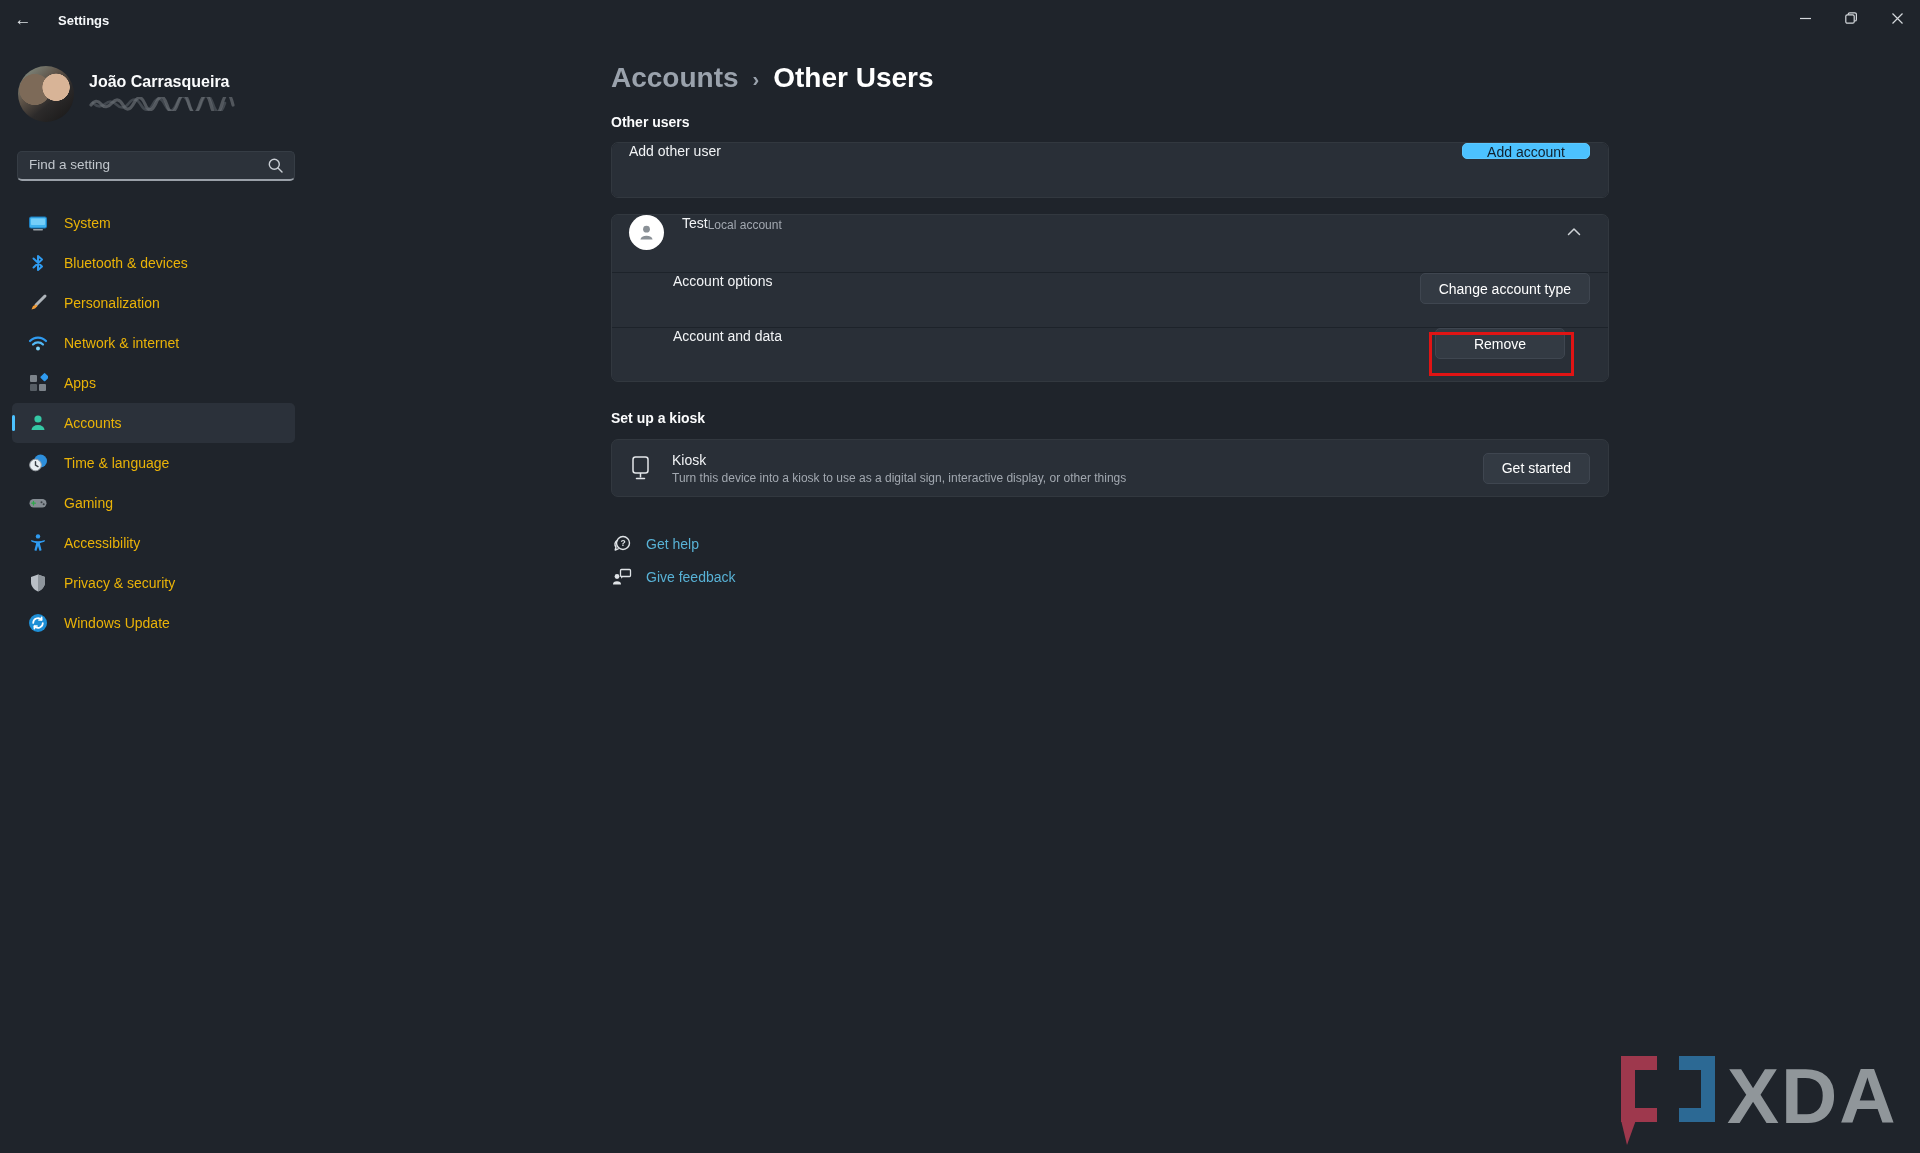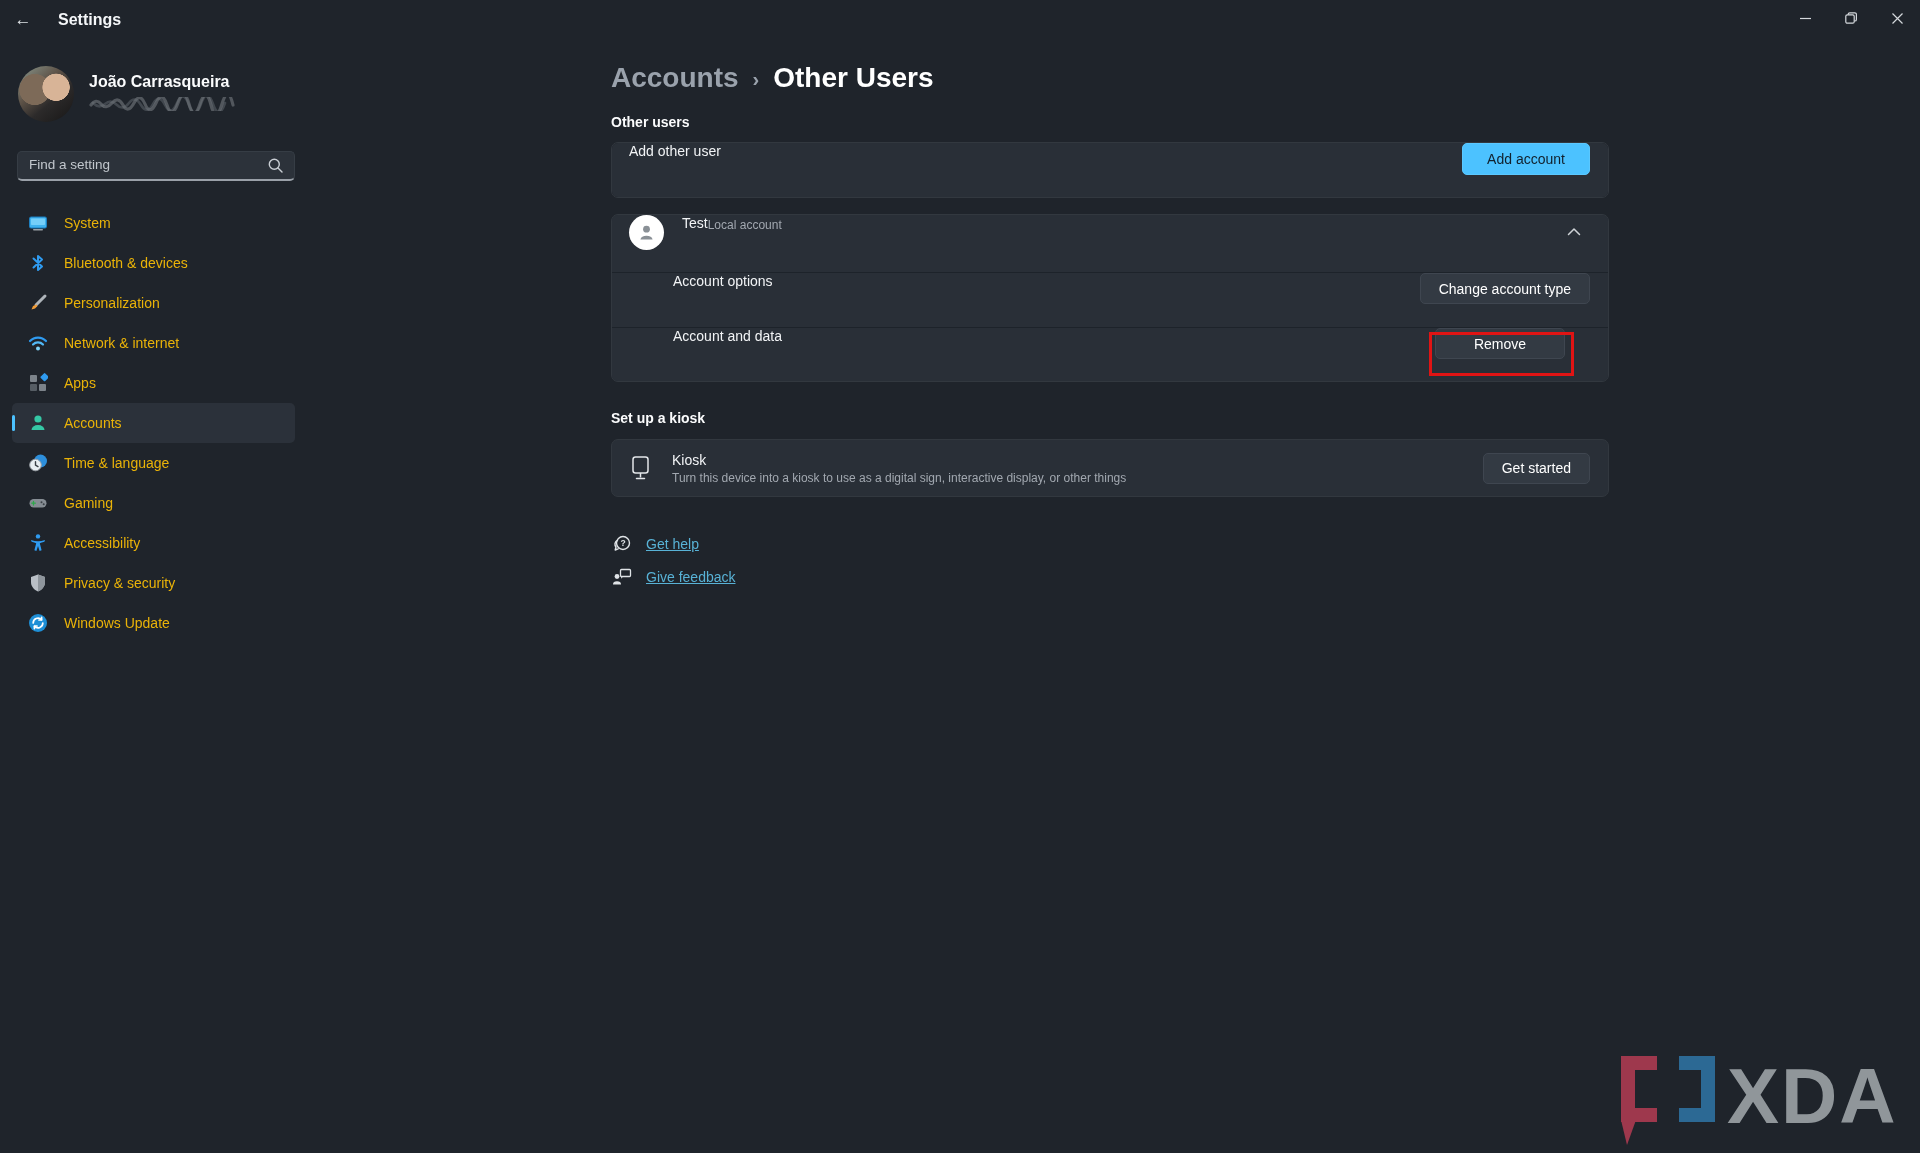--- a/index.html
+++ b/index.html
@@ -7,21 +7,21 @@
   body { font-family:"Liberation Sans", sans-serif; }
   .screen {
     position:relative; width:1920px; height:1153px; overflow:hidden;
     background:#1f242b; color:#f2f4f6;
   }
 
   
   .titlebar { position:absolute; top:0; left:0; right:0; height:40px; display:flex; align-items:center; }
   .back-btn { width:46px; height:38px; display:flex; align-items:center; justify-content:center;
               font-size:17px; color:#dfe3e7; cursor:pointer; border-radius:5px; }
-  .titlebar-title { font-size:16px; font-weight:700; margin-left:12px; color:#f5f7f9; }
+  .titlebar-title { font-size:13px; font-weight:700; margin-left:12px; color:#f5f7f9; }
   .window-controls { position:absolute; right:0; top:0; display:flex; }
   .win-btn { width:46px; height:36px; display:flex; align-items:center; justify-content:center; color:#d4d8dc; }
 
   
   .sidebar { position:absolute; top:48px; left:0; width:310px; }
   .profile { display:flex; align-items:center; gap:15px; margin:18px 0 0 18px; }
   .avatar {
     width:56px; height:56px; border-radius:50%;
     background:
       radial-gradient(circle at 68% 38%, #d8b497 0 26%, transparent 27%),
@@ -76,21 +76,21 @@
   .spacer { flex:1; }
   .indent { padding-left:61px; }
 
   .add-row { height:54px; }
   .acct-header { height:57px; }
   .acct-row2 { height:55px; }
   .acct-row3 { height:54px; position:relative; }
 
   .btn-accent {
     background:#4cc2ff; color:#11202c; border:1px solid #5bc8ff; border-radius:5px;
-    font-size:14px; font-family:inherit; height:32px; min-width:128px; padding:0 20px; cursor:pointer;
+    font-size:14px; font-family:inherit; height:16px; min-width:128px; padding:0 20px; cursor:pointer;
   }
   .btn {
     background:#333a43; color:#ffffff; border:1px solid #3f4650; border-radius:5px;
     font-size:14px; font-family:inherit; height:31px; padding:0 18px; cursor:pointer;
   }
   .btn.remove { min-width:130px; margin-right:25px; }
   .annotation-box {
     position:absolute; right:34px; top:4px; width:145px; height:44px;
     border:3px solid #e01414; pointer-events:none;
   }
@@ -101,21 +101,21 @@
   }
   .acct-text { margin-left:18px; display:flex; flex-direction:row; }
   .chev-btn { width:32px; height:32px; display:flex; align-items:center; justify-content:center; cursor:pointer; }
 
   .kiosk-card { height:56px; display:flex; align-items:center; padding:0 18px 0 17px;justify-content:flex-end; }
   .kiosk-icon-wrap { width:22px; display:flex; justify-content:center; flex:none; }
   .kiosk-text { margin-left:21px; display:flex; flex-direction:column; }
 
   .footer-links { margin-top:30px; }
   .footer-link { display:flex; align-items:center; height:33px; gap:13px; width:max-content; cursor:pointer; }
-  .footer-link .link-label { font-size:14px; color:#58b2d6;text-decoration:underline; }
+  .footer-link .link-label { font-size:14px; color:#58b2d6; }
   .link-icon { width:22px; display:flex; justify-content:center; }
 
   .watermark { position:absolute; right:13px; bottom:5px; opacity:.92; }
   .watermark text { font-family:"Liberation Sans", sans-serif; font-weight:700; }
 </style>
 </head>
 <body>
 
 <div class="screen">
 

